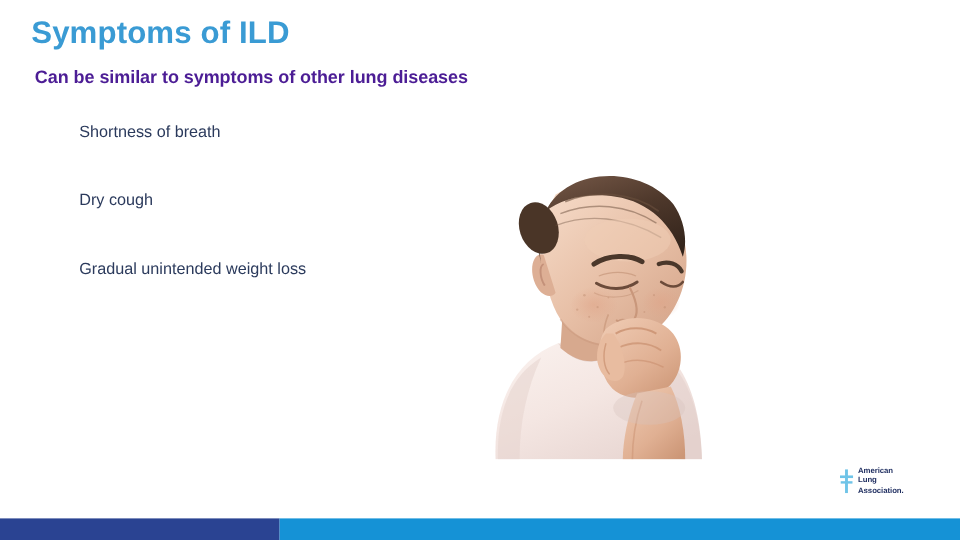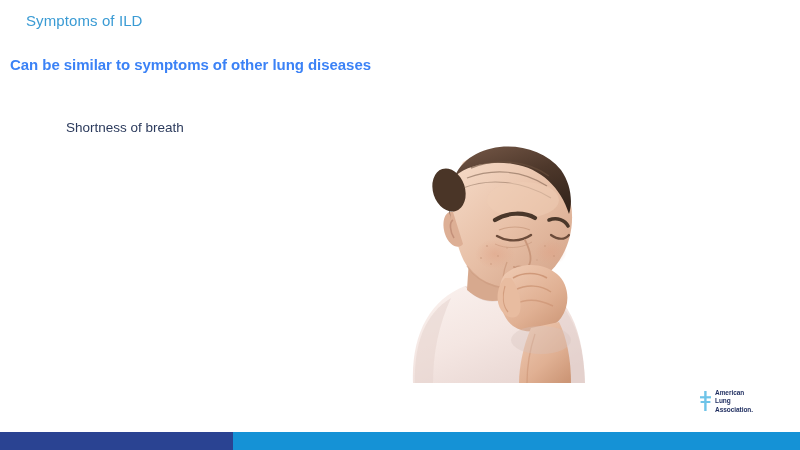--- a/index.html
+++ b/index.html
@@ -16,54 +16,53 @@
     height: 450px;
     background: #ffffff;
     overflow: hidden;
   }
 
   
   #slide-title {
     position: absolute;
     left: 26px;
     top: 12px;
-    font-size: 15px;
-    font-weight: normal;
+    font-size: 26px;
+    font-weight: bold;
     color: #3A9BD4;
     letter-spacing: 0.1px;
     white-space: nowrap;
   }
   #slide-subtitle {
     position: absolute;
-    left: 10px;
+    left: 29px;
     top: 56px;
     font-size: 15px;
     font-weight: bold;
-    color: #3b82f6;
+    color: #4c1d95;
     letter-spacing: -0.05px;
     white-space: nowrap;
   }
 
   
   #symptom-list {
     position: absolute;
     left: 66px;
     top: 103px;
     width: 520px;
     list-style: none;
     margin: 0;
     padding: 0;
   }
   #symptom-list li {
     height: 57px;
     font-size: 13.5px;
     color: #2B3A5C;
     line-height: 1.1;
     white-space: nowrap;
-    margin-top: 18px;
   }
 
   
   #photo-figure {
     position: absolute;
     left: 355px;
     top: 128px;
     width: 270px;
     height: 255px;
     overflow: hidden;
@@ -118,20 +117,22 @@
 <body>
 
 <div id="slide">
 
   <div id="slide-title">Symptoms of ILD</div>
 
   <div id="slide-subtitle">Can be similar to symptoms of other lung diseases</div>
 
   <ul id="symptom-list">
     <li>Shortness of breath</li>
+    <li>Dry cough</li>
+    <li>Gradual unintended weight loss</li>
   </ul>
 
   <figure id="photo-figure" style="margin:0;">
     <svg width="270" height="255" viewBox="0 0 270 255" role="img">
       <title>Woman coughing into her hand</title>
       <defs>
         <linearGradient id="hairGrad" x1="0.25" y1="0" x2="0.8" y2="1">
           <stop offset="0%" stop-color="#6E5242"></stop>
           <stop offset="45%" stop-color="#4E382B"></stop>
           <stop offset="100%" stop-color="#33241B"></stop>

